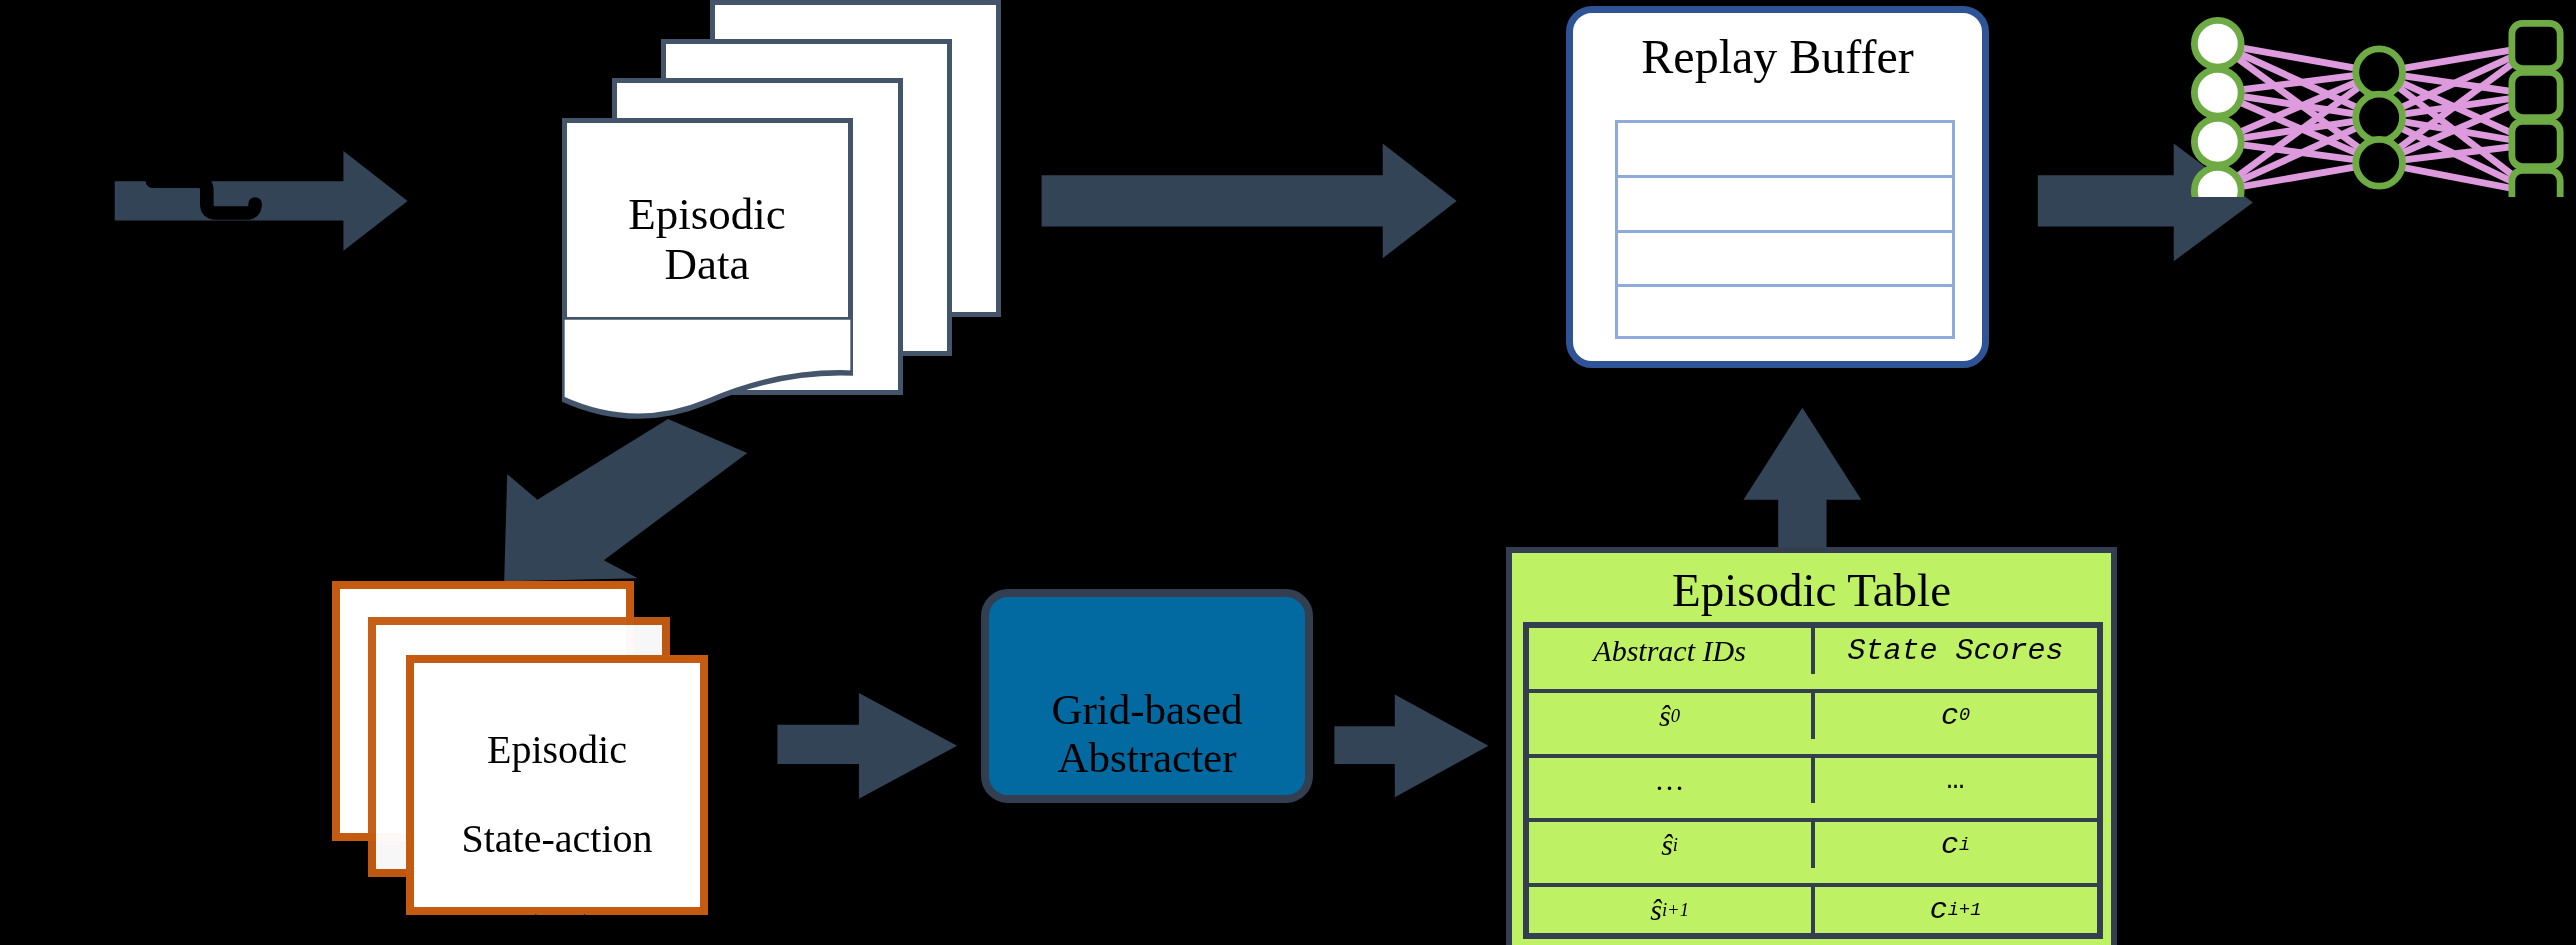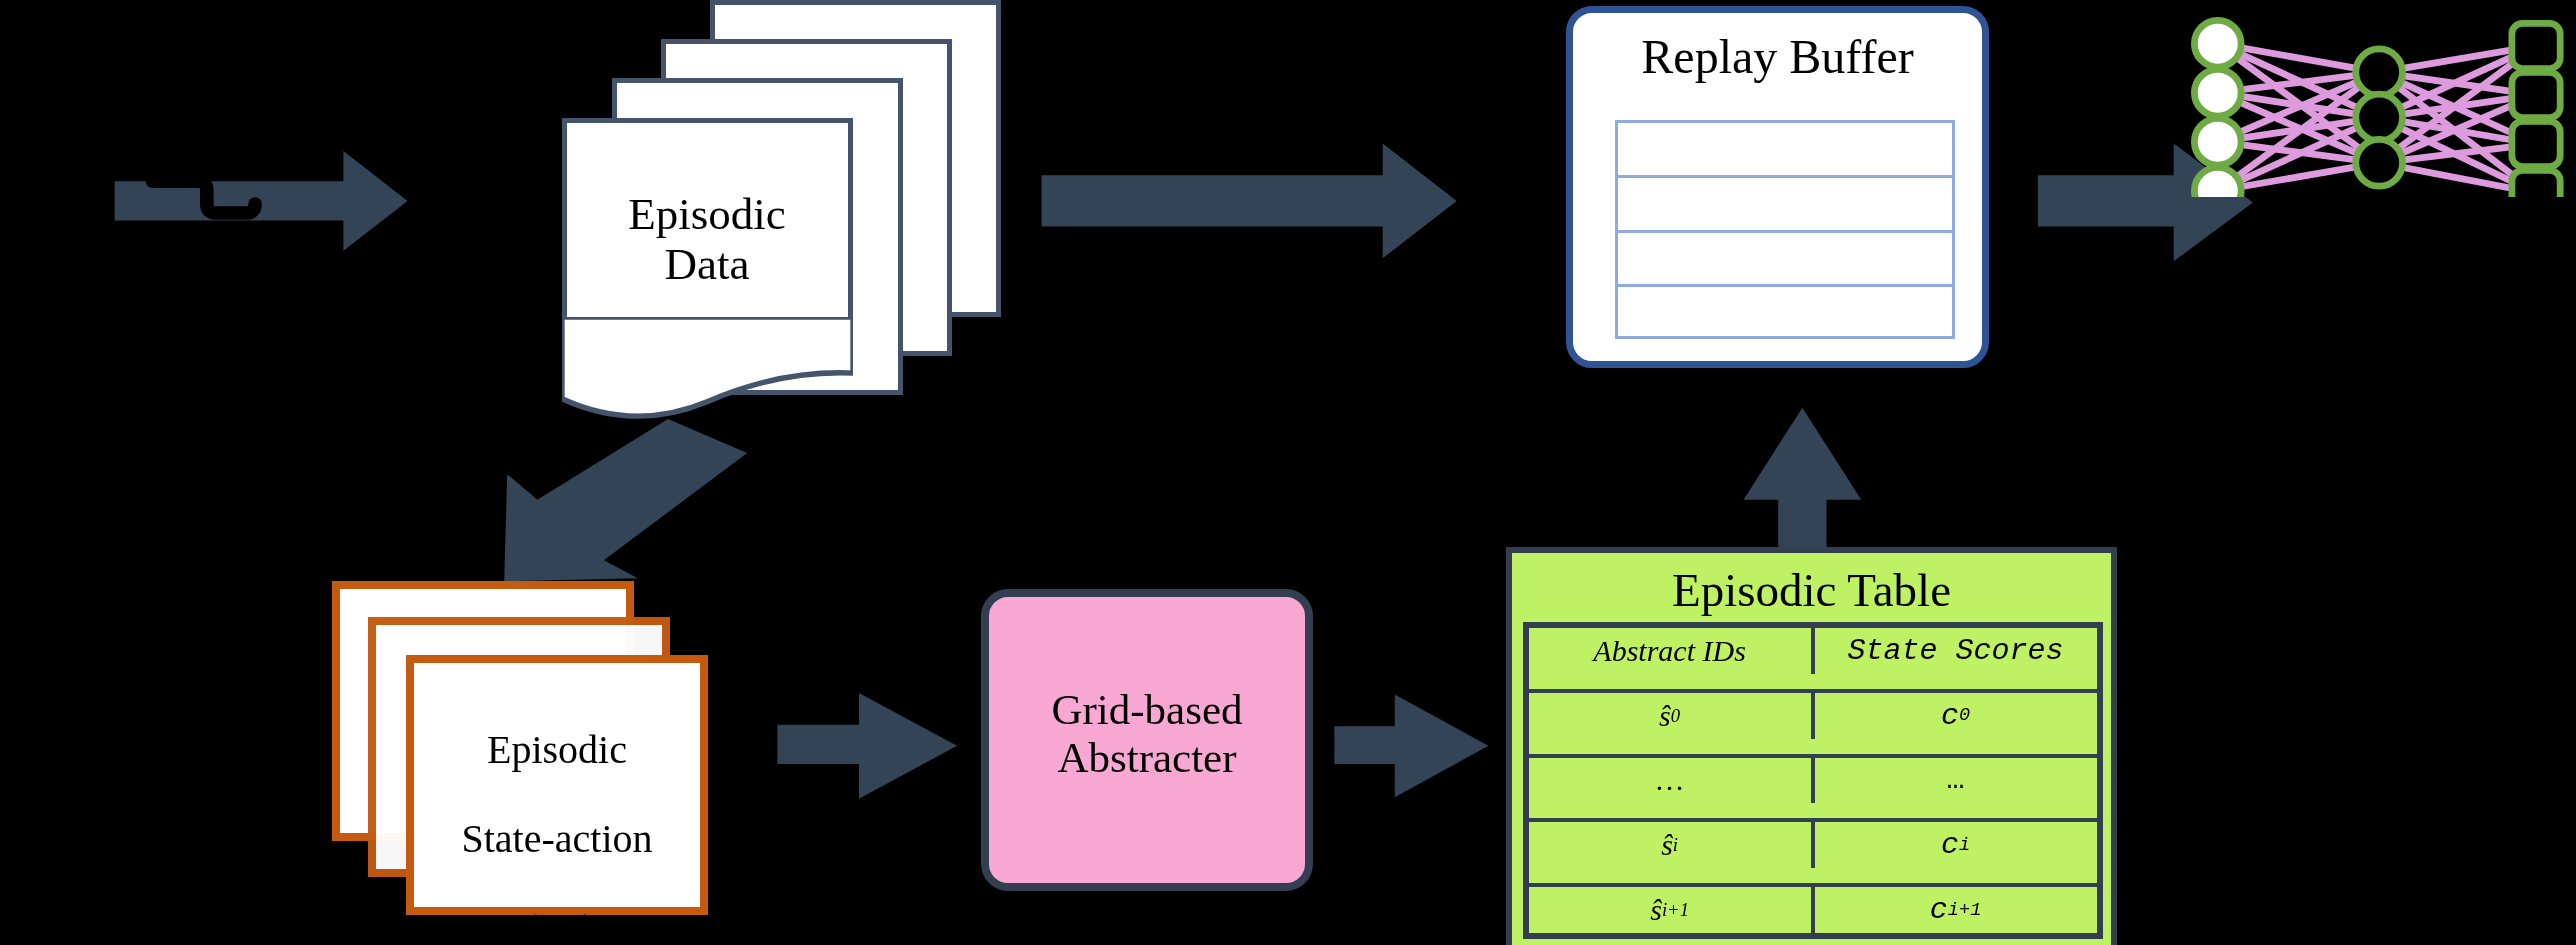--- a/index.html
+++ b/index.html
@@ -40,21 +40,21 @@
   
   .castack{left:332px;top:581px;width:453px;height:365px;}
   .cbox{position:absolute;background:#fff;border:8.3px solid #c55a11;box-sizing:border-box;}
   .cbox.b1{left:0px;top:0px;width:302px;height:260px;}
   .cbox.b2{left:36px;top:36px;width:302px;height:260px;background:#fff;border-color:#c55a11;opacity:.97;}
   .cbox.b3{left:74px;top:74px;width:302px;height:260px;}
   .castack .lbl{position:absolute;left:74px;top:102px;width:302px;font-size:40px;}
   .ca-sa{font-style:italic;}
 
   
-  .abstracter{left:981px;top:589px;width:332px;height:302px;background:#f9a8d4;border:8.3px solid #333f50;border-radius:27px;box-sizing:border-box;}
+  .abstracter{left:981px;top:589px;width:332px;height:214px;background:#0369a1;border:8.3px solid #333f50;border-radius:27px;box-sizing:border-box;}
   .abstracter .lbl{position:absolute;left:0;top:89px;width:100%;font-size:43px;}
 
   
   .eptable{left:1506px;top:547px;width:611px;height:509px;background:#bef264;border:6px solid #333f50;border-bottom:none;box-sizing:border-box;}
   .ept-title{position:absolute;left:0;top:10.6px;width:100%;font-size:47px;}
   .ept-grid{position:absolute;left:10.6px;top:69px;width:580px;height:317px;border:6px solid #333f50;box-sizing:border-box;display:flex;flex-direction:column;gap:15px;}
   .ept-row{display:flex;flex:1 1 0;}
   .ept-row + .ept-row{border-top:4.5px solid #333f50;}
   .ept-cell{flex:1 1 0;display:flex;align-items:center;justify-content:center;color:#000;font-size:30px;font-family:"Liberation Serif",serif;}
   .ept-cell + .ept-cell{border-left:4.5px solid #333f50;font-family:Liberation Mono, monospace;}

